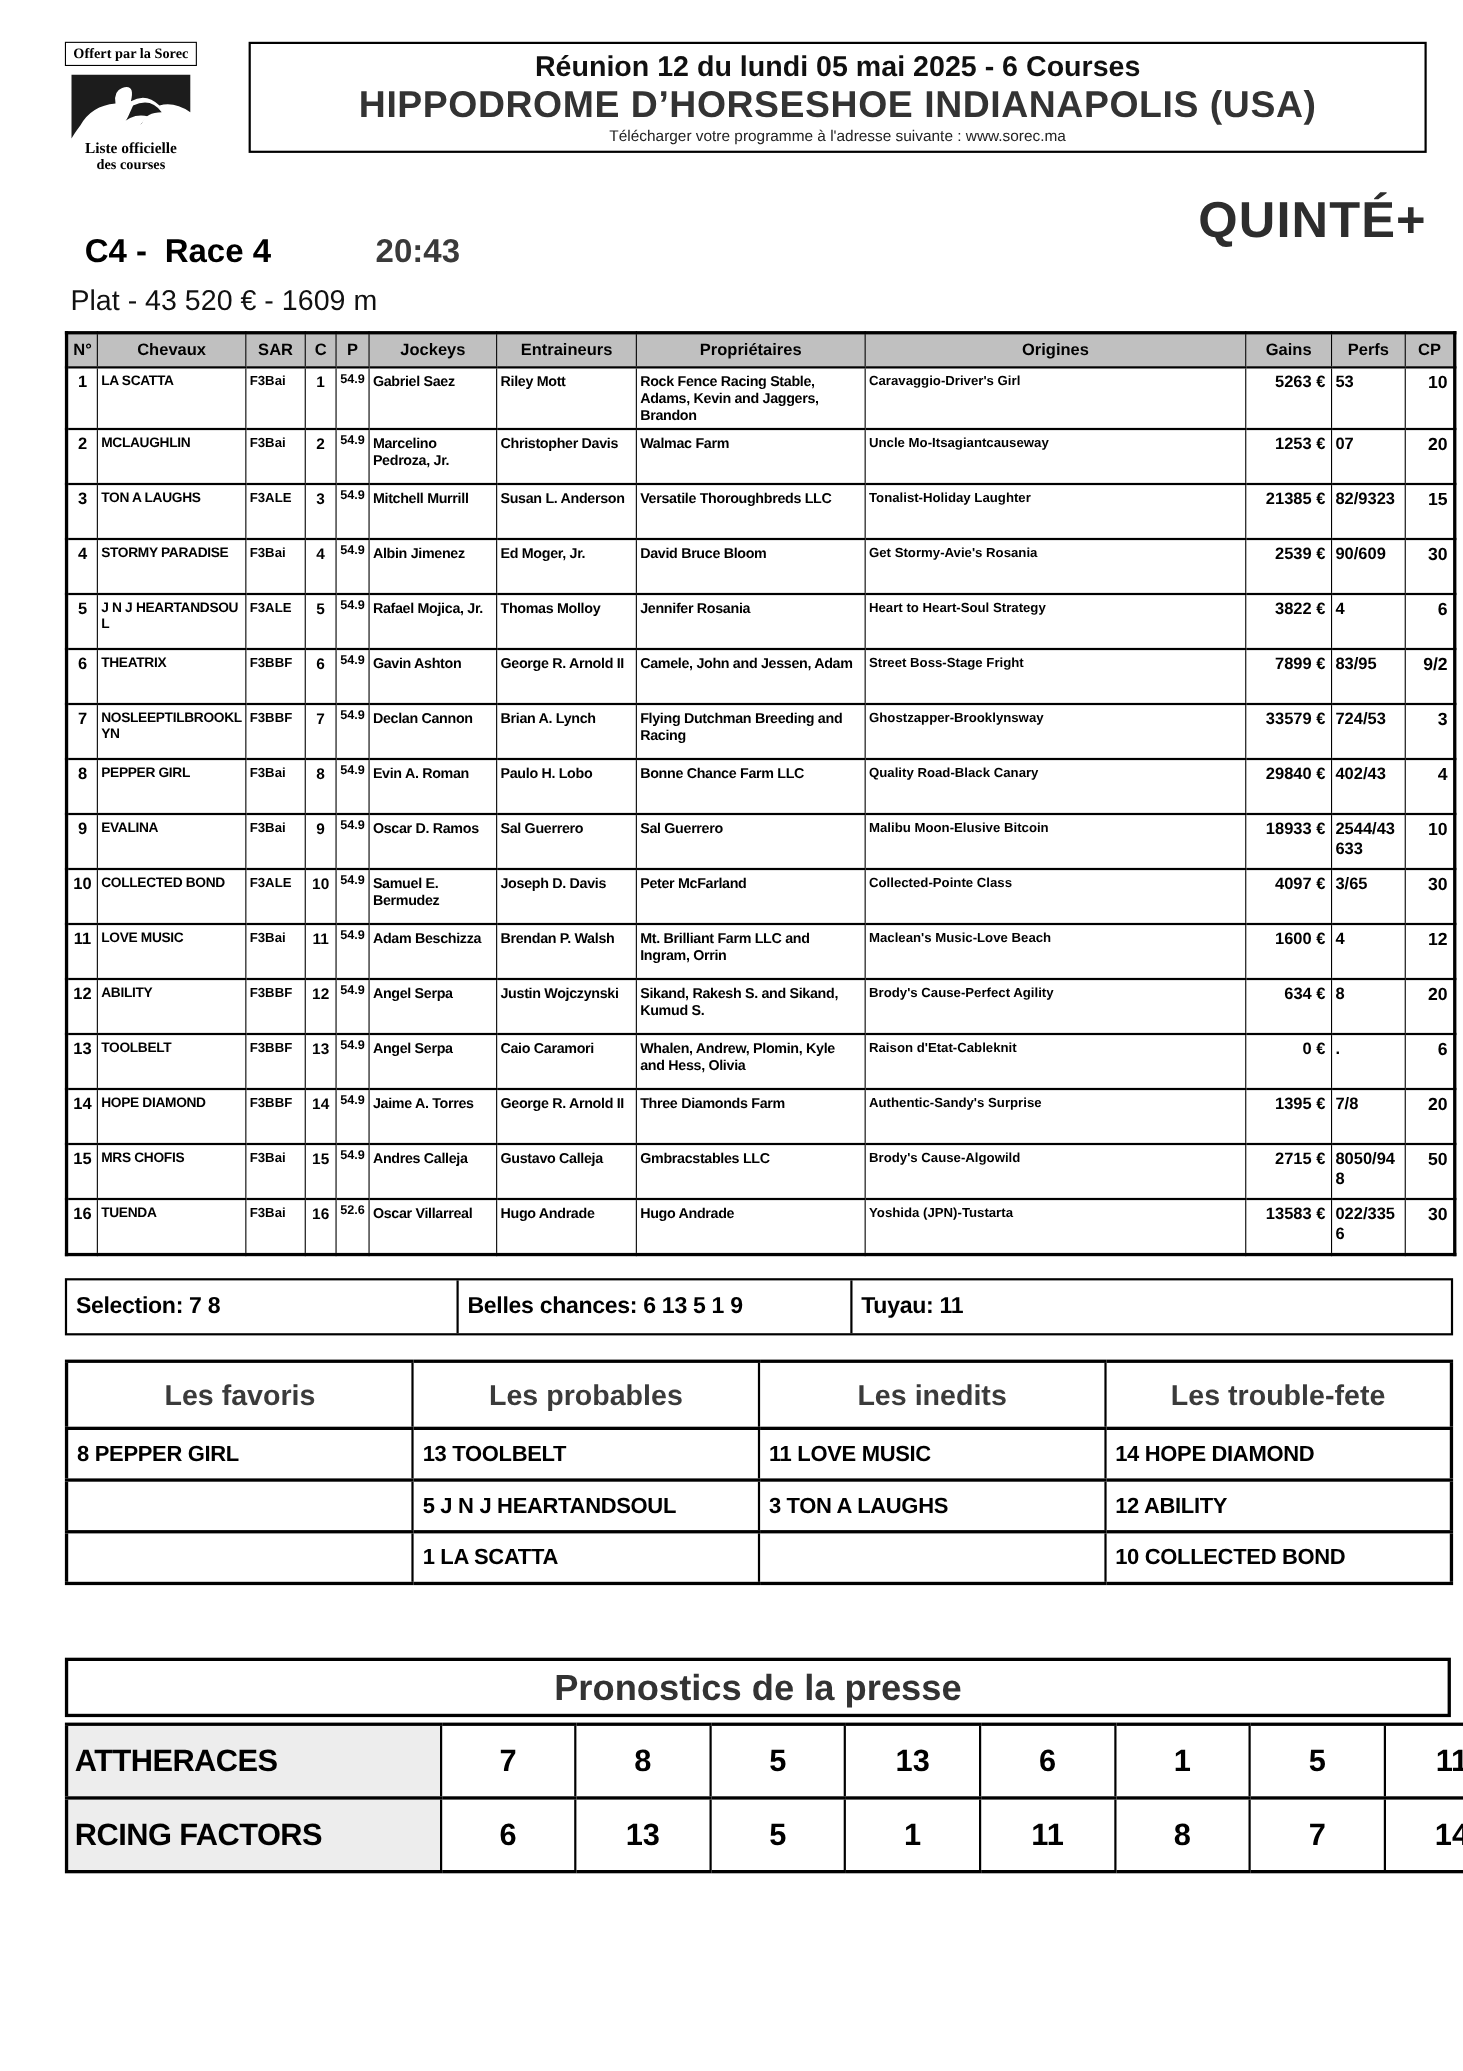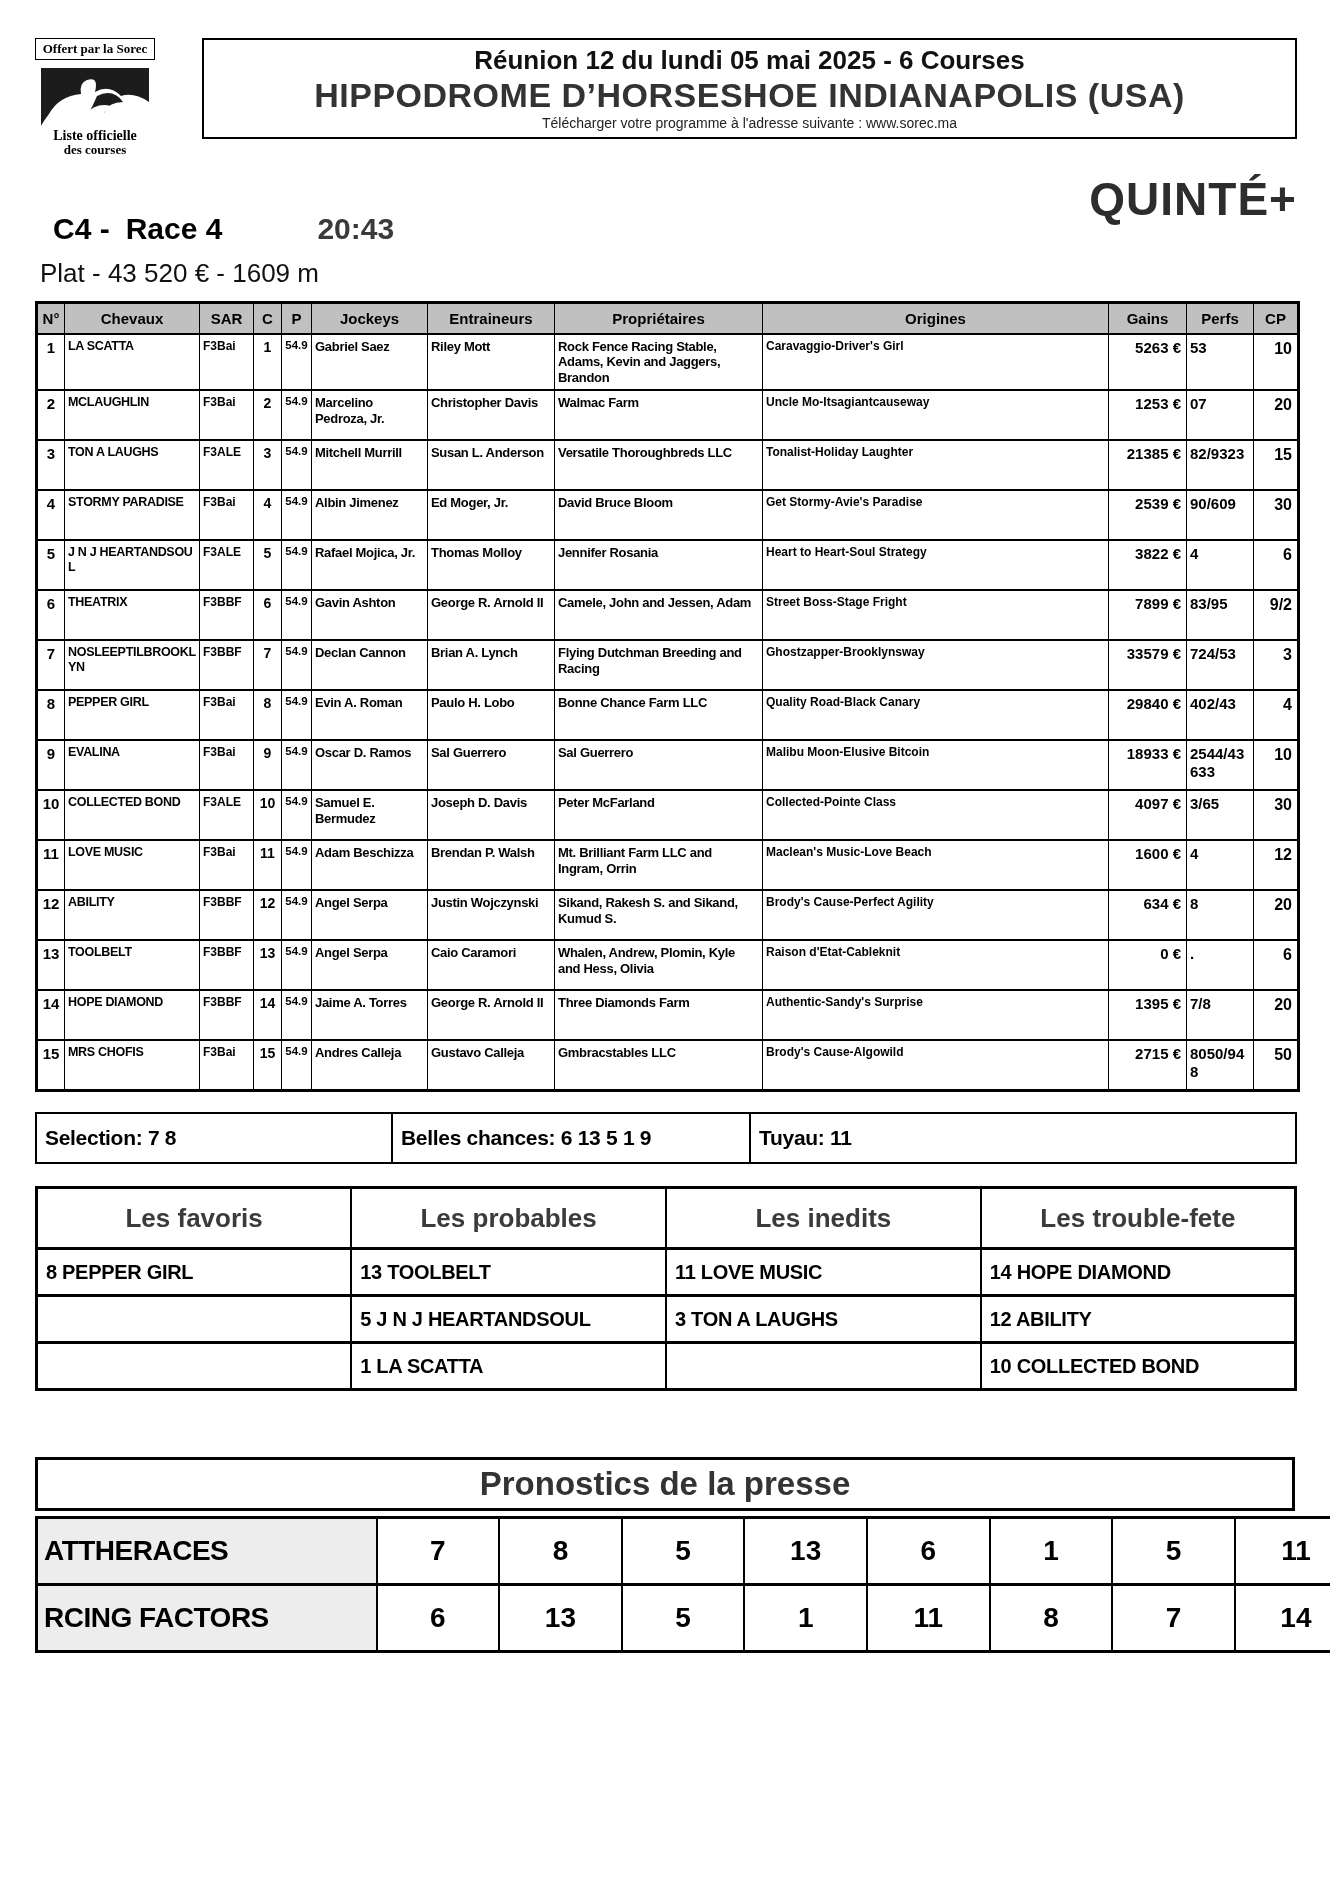--- a/index.html
+++ b/index.html
@@ -1,20 +1,20 @@
 <!DOCTYPE html>
 <html><head>
 <meta charset="utf-8">
 <style>
   html,body{margin:0;padding:0;background:#fff;}
   .page{
     position:relative;width:1330px;height:1883px;background:#fff;
     font-family:"Liberation Sans",sans-serif;color:#000;overflow:hidden;
   }
-  .content{padding:38px 33px 0 35px;}
+  .content{padding:38px 33px 0 35px;margin-left:24px;}
 
   
   .masthead{display:flex;align-items:flex-start;}
   .logo-box{width:120px;flex:0 0 120px;text-align:center;font-family:"Liberation Serif",serif;}
   .logo-title{border:1px solid #000;font-weight:bold;font-size:13px;padding:2px 1px;white-space:nowrap;}
   .logo-art{display:block;margin:2px auto 0;}
   .logo-sub{font-weight:bold;font-size:14px;line-height:1.1;text-align:center;}
   .header-box{flex:1;margin-left:47px;border:2px solid #000;text-align:center;padding:5px 4px 6px;}
   .header-line1{font-size:26px;font-weight:bold;color:#111;}
   .header-line2{font-size:34px;font-weight:bold;color:#333;letter-spacing:0.5px;line-height:1.15;}
@@ -198,21 +198,21 @@
 
   <tr>
     <td class="c-num">4</td>
     <td class="c-horse">STORMY PARADISE</td>
     <td class="c-sar">F3Bai</td>
     <td class="c-c">4</td>
     <td class="c-p">54.9</td>
     <td class="c-jockey">Albin Jimenez</td>
     <td class="c-trainer">Ed Moger, Jr.</td>
     <td class="c-owner">David Bruce Bloom</td>
-    <td class="c-origin">Get Stormy-Avie's Paradise</td>
+    <td class="c-origin">Get Stormy-Avie's Rosania</td>
     <td class="c-gains">2539 €</td>
     <td class="c-perfs">90/609</td>
     <td class="c-cp">30</td>
   </tr>
 
   <tr>
     <td class="c-num">5</td>
     <td class="c-horse">J N J HEARTANDSOUL</td>
     <td class="c-sar">F3ALE</td>
     <td class="c-c">5</td>
@@ -369,20 +369,34 @@
     <td class="c-p">54.9</td>
     <td class="c-jockey">Andres Calleja</td>
     <td class="c-trainer">Gustavo Calleja</td>
     <td class="c-owner">Gmbracstables LLC</td>
     <td class="c-origin">Brody's Cause-Algowild</td>
     <td class="c-gains">2715 €</td>
     <td class="c-perfs">8050/948</td>
     <td class="c-cp">50</td>
   </tr>
 
+  <tr>
+    <td class="c-num">16</td>
+    <td class="c-horse">TUENDA</td>
+    <td class="c-sar">F3Bai</td>
+    <td class="c-c">16</td>
+    <td class="c-p">52.6</td>
+    <td class="c-jockey">Oscar Villarreal</td>
+    <td class="c-trainer">Hugo Andrade</td>
+    <td class="c-owner">Hugo Andrade</td>
+    <td class="c-origin">Yoshida (JPN)-Tustarta</td>
+    <td class="c-gains">13583 €</td>
+    <td class="c-perfs">022/3356</td>
+    <td class="c-cp">30</td>
+  </tr>
 </tbody>
     </table>
 
     <div class="sel-bar">
       <div class="sel-cell sel-1">Selection: 7 8</div>
       <div class="sel-cell sel-2">Belles chances: 6 13 5 1 9</div>
       <div class="sel-cell sel-3">Tuyau: 11</div>
     </div>
 
     <table class="picks">

